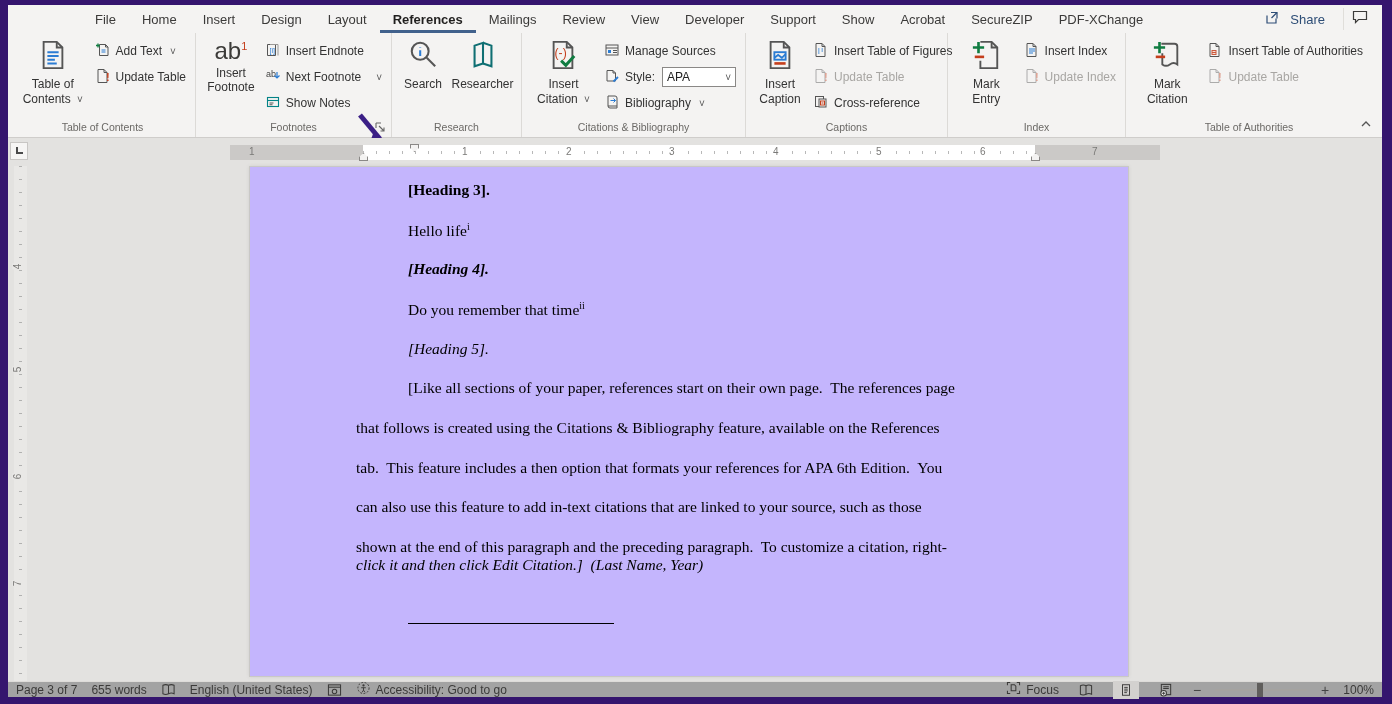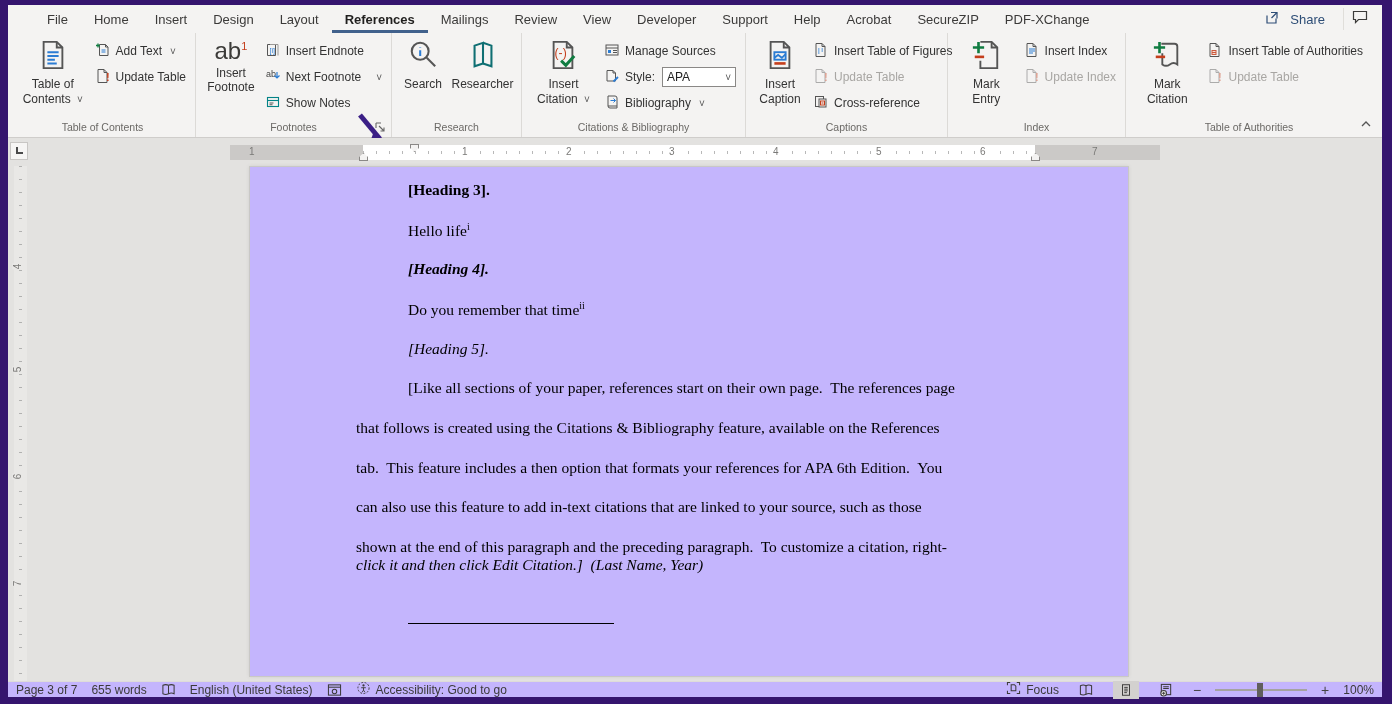--- a/index.html
+++ b/index.html
@@ -4,21 +4,21 @@
 <style>
   * { margin:0; padding:0; box-sizing:border-box; }
   html,body { width:1392px; height:704px; overflow:hidden; }
   body { font-family:"Liberation Sans", sans-serif; }
 
   .window { position:relative; width:1392px; height:704px; background:#35156e; }
   .app { position:absolute; top:5px; left:8px; right:10px; bottom:7px;
          background:#f4f3f2; display:flex; flex-direction:column; }
 
   
-  .tabbar { height:28px; display:flex; align-items:stretch; background:#f4f3f2; padding-left:26px; position:relative; }
+  .tabbar { height:28px; display:flex; align-items:stretch; background:#f4f3f2; padding-left:26px; position:relative;margin-left:48px; }
   .tab { padding:0 13px; font-size:13px; color:#3b3a39; display:flex; align-items:center; cursor:default; white-space:nowrap; }
   .tab.active { color:#201f1e; font-weight:bold; box-shadow:inset 0 -3px 0 #41618c; }
   .tabbar-right { position:absolute; right:6px; top:2px; display:flex; align-items:center; gap:10px; height:24px; }
   .share-btn { display:flex; align-items:center; gap:11px; color:#2d4d76; font-size:13px; padding:2px 8px; }
   .comment-btn { display:flex; align-items:center; padding:2px 8px; border-left:1px solid #e0deda; }
 
   
   .ribbon { height:105px; display:flex; background:#f4f3f2; border-bottom:1px solid #cfcdcb; position:relative; padding-left:2px; }
   .group { display:flex; flex-direction:column; border-right:1px solid #dcdad7; position:relative; }
   .g-body { flex:1; display:flex; align-items:flex-start; padding:3px 6px 0 6px; gap:2px; }
@@ -60,21 +60,21 @@
             background:repeating-linear-gradient(to bottom,#9a9a9a 0 1px,transparent 1px 13px); opacity:.7; }
   .vnum { position:absolute; left:1px; font-size:10px; color:#7a7977; background:#e9e8e6; transform:rotate(-90deg); }
 
   .page { position:absolute; left:241px; top:28px; width:880px; height:511px; background:#c4b5fd;
           border:1px solid #c9c8c6; box-shadow:0 0 4px rgba(0,0,0,.08); }
   .docline { position:absolute; font-family:"Liberation Serif", serif; font-size:15.5px; color:#000; white-space:pre; }
   .docline sup { font-size:10px; }
   .fnsep { position:absolute; left:158px; top:456px; width:206px; border-top:1px solid #000; }
 
   
-  .statusbar { height:16px; background:#c4b5fd; border-top:1px solid #dedcd9; display:flex; align-items:center;
+  .statusbar { height:16px; background:#a3a3a3; border-top:1px solid #dedcd9; display:flex; align-items:center;
                font-size:12px; color:#3b3a39; padding:0 8px; justify-content:space-between; }
   .sb-left, .sb-right { display:flex; align-items:center; gap:14px; height:100%; }
   .sb-item { display:flex; align-items:center; gap:5px; white-space:nowrap; }
   .viewbtn { display:flex; align-items:center; justify-content:center; width:26px; height:18px; }
   .viewbtn.active { background:#d3d1cf; }
   .zoomtrack { position:relative; width:92px; height:2px; background:#a5a3a0; }
   .zoomthumb { position:absolute; left:42px; top:-6px; width:6px; height:14px; background:#605e5c; }
   .zsign { font-size:14px; color:#444; }
 </style>
 </head>
@@ -88,21 +88,21 @@
       <div class="tab">Home</div>
       <div class="tab">Insert</div>
       <div class="tab">Design</div>
       <div class="tab">Layout</div>
       <div class="tab active">References</div>
       <div class="tab">Mailings</div>
       <div class="tab">Review</div>
       <div class="tab">View</div>
       <div class="tab">Developer</div>
       <div class="tab">Support</div>
-      <div class="tab">Help</div>
+      <div class="tab">Show</div>
       <div class="tab">Acrobat</div>
       <div class="tab">SecureZIP</div>
       <div class="tab">PDF-XChange</div>
       <div class="tabbar-right">
         <div class="share-btn">
           <span>
             <svg width="14" height="14" viewBox="0 0 14 14" fill="none" stroke="#2d4d76" stroke-width="1.2">
               <path d="M2 4.5 V12 h9 V7.5"></path>
                 <path d="M6 1.5 h6 v6"></path>
                 <path d="M12 1.5 L6.5 7"></path>

